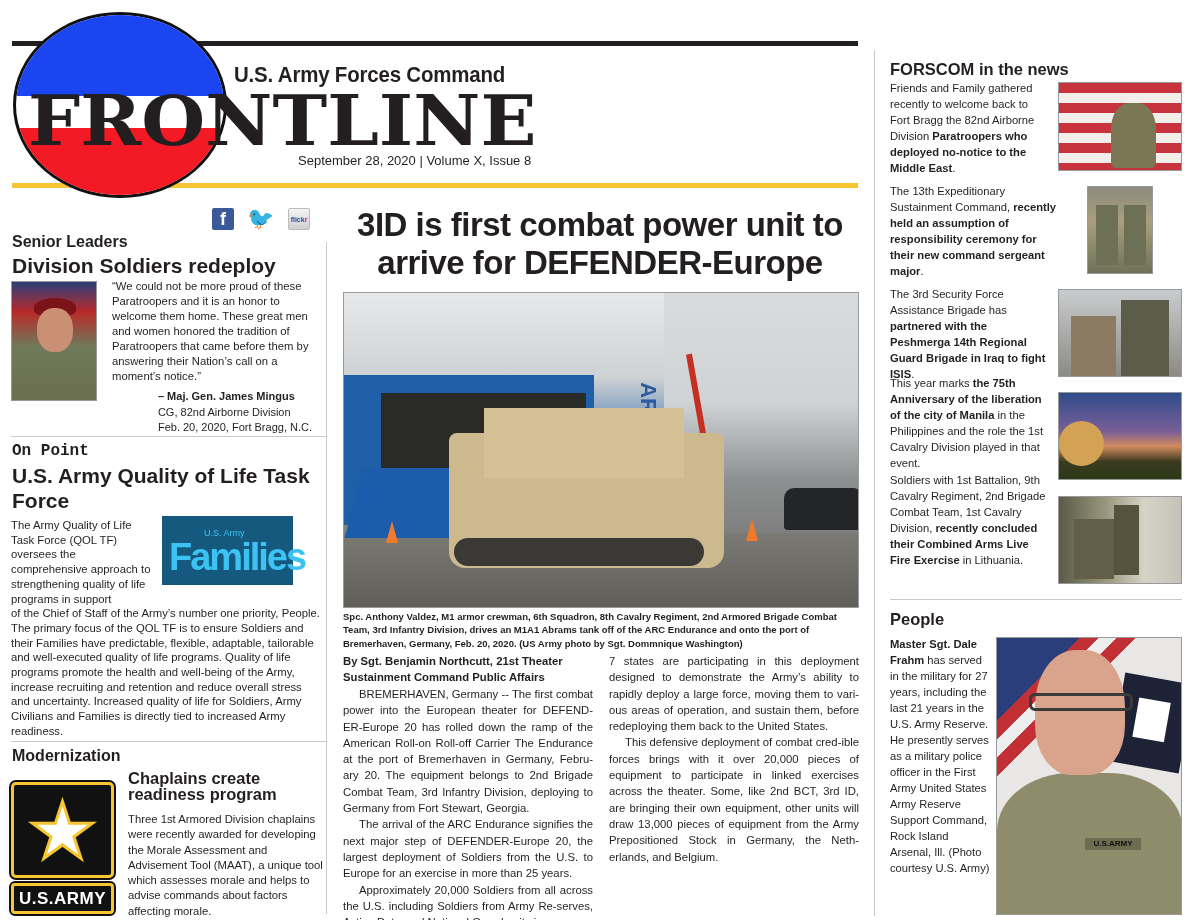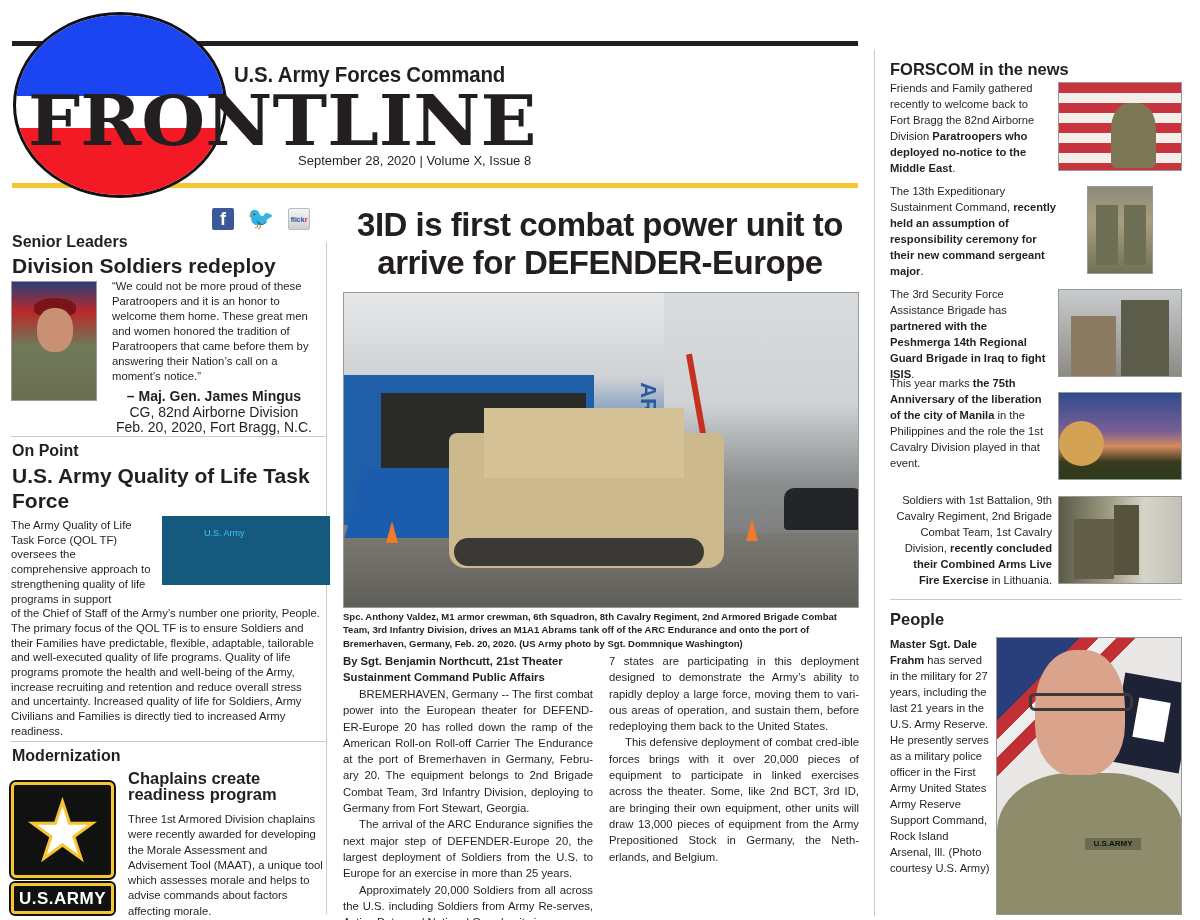--- a/index.html
+++ b/index.html
@@ -30,26 +30,26 @@
 
   
   .kicker { position: absolute; font-size: 16px; font-weight: bold; color: #231f20; }
   .head { position: absolute; font-size: 21px; font-weight: bold; color: #231f20; line-height: 25px; }
   .photo { position: absolute; overflow: hidden; border: 1px solid #999; }
   .p-mingus { left: 11px; top: 281px; width: 86px; height: 120px;
     background: linear-gradient(180deg, #2a3f7a 0%, #b82a2a 25%, #6f7a5a 55%, #6b6e50 100%); }
   .p-mingus .face { position: absolute; left: 25px; top: 26px; width: 36px; height: 44px; border-radius: 45%; background: #c99074; }
   .p-mingus .beret { position: absolute; left: 22px; top: 16px; width: 42px; height: 18px; border-radius: 50% 50% 30% 30%; background: #7a1418; }
   .quote { position: absolute; left: 112px; top: 279px; width: 210px; font-size: 11.3px; line-height: 15px; color: #231f20; }
-  .attrib { position: absolute; right: 888px; top: 389px; text-align: center; font-size: 14px; line-height: 15.5px; white-space: nowrap; }
+  .attrib { position: absolute; right: 888px; top: 389px; text-align: left; font-size: 11px; line-height: 15.5px; white-space: nowrap; }
   .attrib .name { font-weight: bold; }
 
   .qol-body { position: absolute; left: 11px; top: 518px; width: 312px; font-size: 11.3px; line-height: 14.7px; }
   .qol-body .narrow { width: 140px; display: block; }
-  .families { position: absolute; left: 162px; top: 516px; width: 168px; height: 69px; background: #155a7e; }
+  .families { position: absolute; left: 162px; top: 516px; width: 131px; height: 69px; background: #155a7e; }
   .families .us { position: absolute; left: 42px; top: 12px; font-size: 9px; color: #3cc3f4; }
   .families .fam { position: absolute; left: 7px; top: 20px; font-size: 38px; font-weight: bold; color: #3cc3f4; letter-spacing: -2px; }
 
   .army-logo { position: absolute; left: 11px; top: 782px; width: 103px; height: 132px; background: #fff; }
   .army-logo .top { position: absolute; left: 0; top: 0; width: 103px; height: 96px; background: #111; border: 3px solid #f6c531; border-radius: 5px; outline: 2px solid #111; }
   .army-logo .star { position: absolute; left: 0; top: 6px; width: 97px; text-align: center; font-size: 78px; line-height: 80px; color: #fff; -webkit-text-stroke: 3px #f6c531; }
   .army-logo .bottom { position: absolute; left: 0; top: 101px; width: 103px; height: 31px; background: #111; border: 3px solid #f6c531; border-radius: 4px; outline: 2px solid #111; color: #fff; font-weight: bold; font-size: 17px; text-align: center; line-height: 25px; letter-spacing: 0.5px; }
   .chap-head { position: absolute; left: 128px; top: 770px; font-size: 16.5px; font-weight: bold; line-height: 16px; }
   .chap-body { position: absolute; left: 128px; top: 812px; width: 195px; font-size: 11.3px; line-height: 15.3px; }
 
@@ -142,24 +142,25 @@
   <div class="beret"></div>
   <div class="face"></div>
 </div>
 <div class="quote">“We could not be more proud of these Paratroopers and it is an honor to welcome them home. These great men and women honored the tradition of Paratroopers that came before them by answering their Nation’s call on a moment’s notice.”</div>
 <div class="attrib">
   <div class="name">– Maj. Gen. James Mingus</div>
   <div>CG, 82nd Airborne Division</div>
   <div>Feb. 20, 2020, Fort Bragg, N.C.</div>
 </div>
 
-<div class="kicker" style="left:12px; top:442px;">On Point</div>
+<div class="kicker" style="left:12px; top:442px;font-family:Liberation Mono, monospace;">On Point</div>
 <div class="head" style="left:12px; top:463px; width:310px;">U.S. Army Quality of Life Task Force</div>
 <div class="families">
   <div class="us">U.S. Army</div>
+  <div class="fam">Families</div>
 </div>
 <div class="qol-body">
   <span class="narrow">The Army Quality of Life Task Force (QOL TF) oversees the comprehensive approach to strengthening quality of life programs in support</span>
   <span>of the Chief of Staff of the Army’s number one priority, People. The primary focus of the QOL TF is to ensure Soldiers and their Families have predictable, flexible, adaptable, tailorable and well-executed quality of life programs. Quality of life programs promote the health and well-being of the Army, increase recruiting and retention and reduce overall stress and uncertainty. Increased quality of life for Soldiers, Army Civilians and Families is directly tied to increased Army readiness.</span>
 </div>
 
 <div class="kicker" style="left:12px; top:747px;">Modernization</div>
 <div class="army-logo">
   <div class="top">
     <div class="star">★</div>
@@ -222,21 +223,21 @@
     <div class="fig2"></div>
   </div>
 
 <div class="news-item" style="top:375px; width:160px;">
   <span>This year marks </span><b>the 75th Anniversary of the liberation of the city of Manila</b><span> in the Philippines and the role the 1st Cavalry Division played in that event.</span>
 </div>
 <div class="thumb t4">
     <div class="rock"></div>
   </div>
 
-<div class="news-item" style="top:492px; width:162px;text-align:right;">
+<div class="news-item" style="top:472px; width:162px;">
   <span>Soldiers with 1st Battalion, 9th Cavalry Regiment, 2nd Brigade Combat Team, 1st Cavalry Division, </span><b>recently concluded their Combined Arms Live Fire Exercise</b><span> in Lithuania.</span>
 </div>
 <div class="thumb t5">
     <div class="fig"></div>
     <div class="fig2"></div>
   </div>
 
 <div class="people-title">People</div>
 <div class="people-body">
   <b>Master Sgt. Dale Frahm</b><span> has served in the military for 27 years, including the last 21 years in the U.S. Army Reserve. He presently serves as a military police officer in the First Army United States Army Reserve Support Command, Rock Island Arsenal, Ill. (Photo courtesy U.S. Army)</span>

